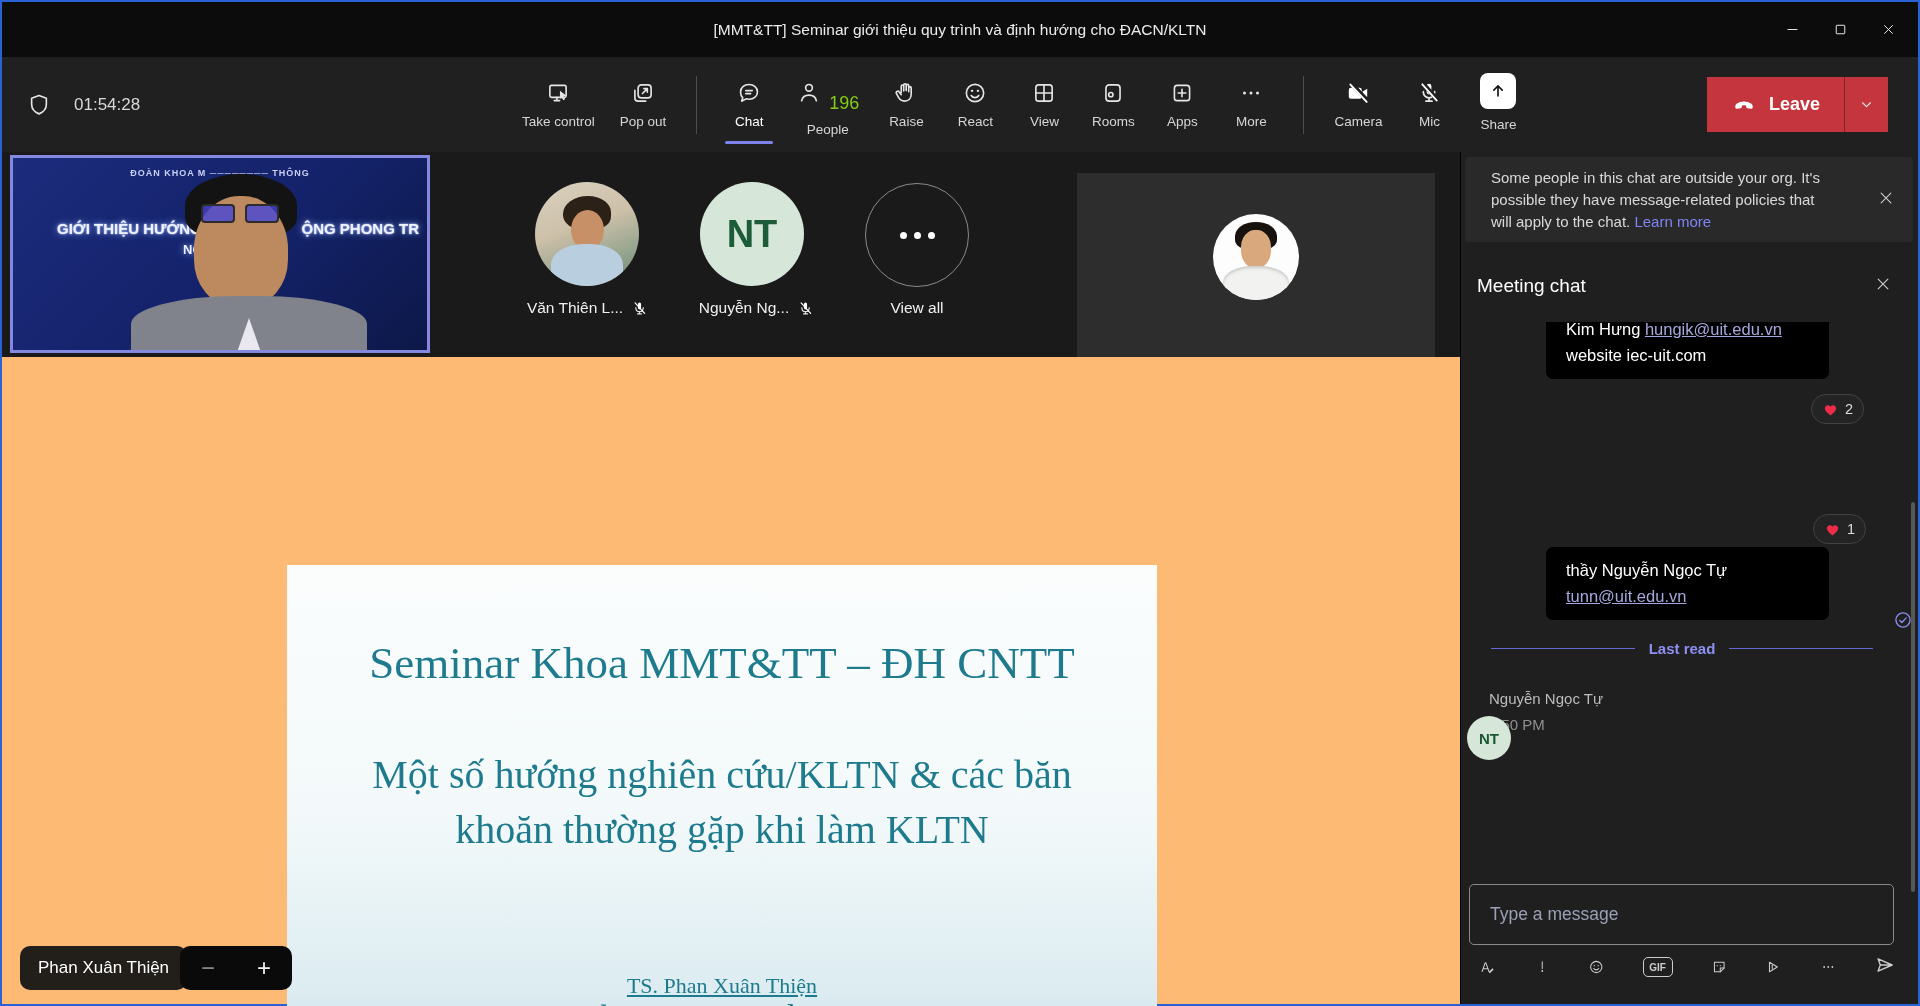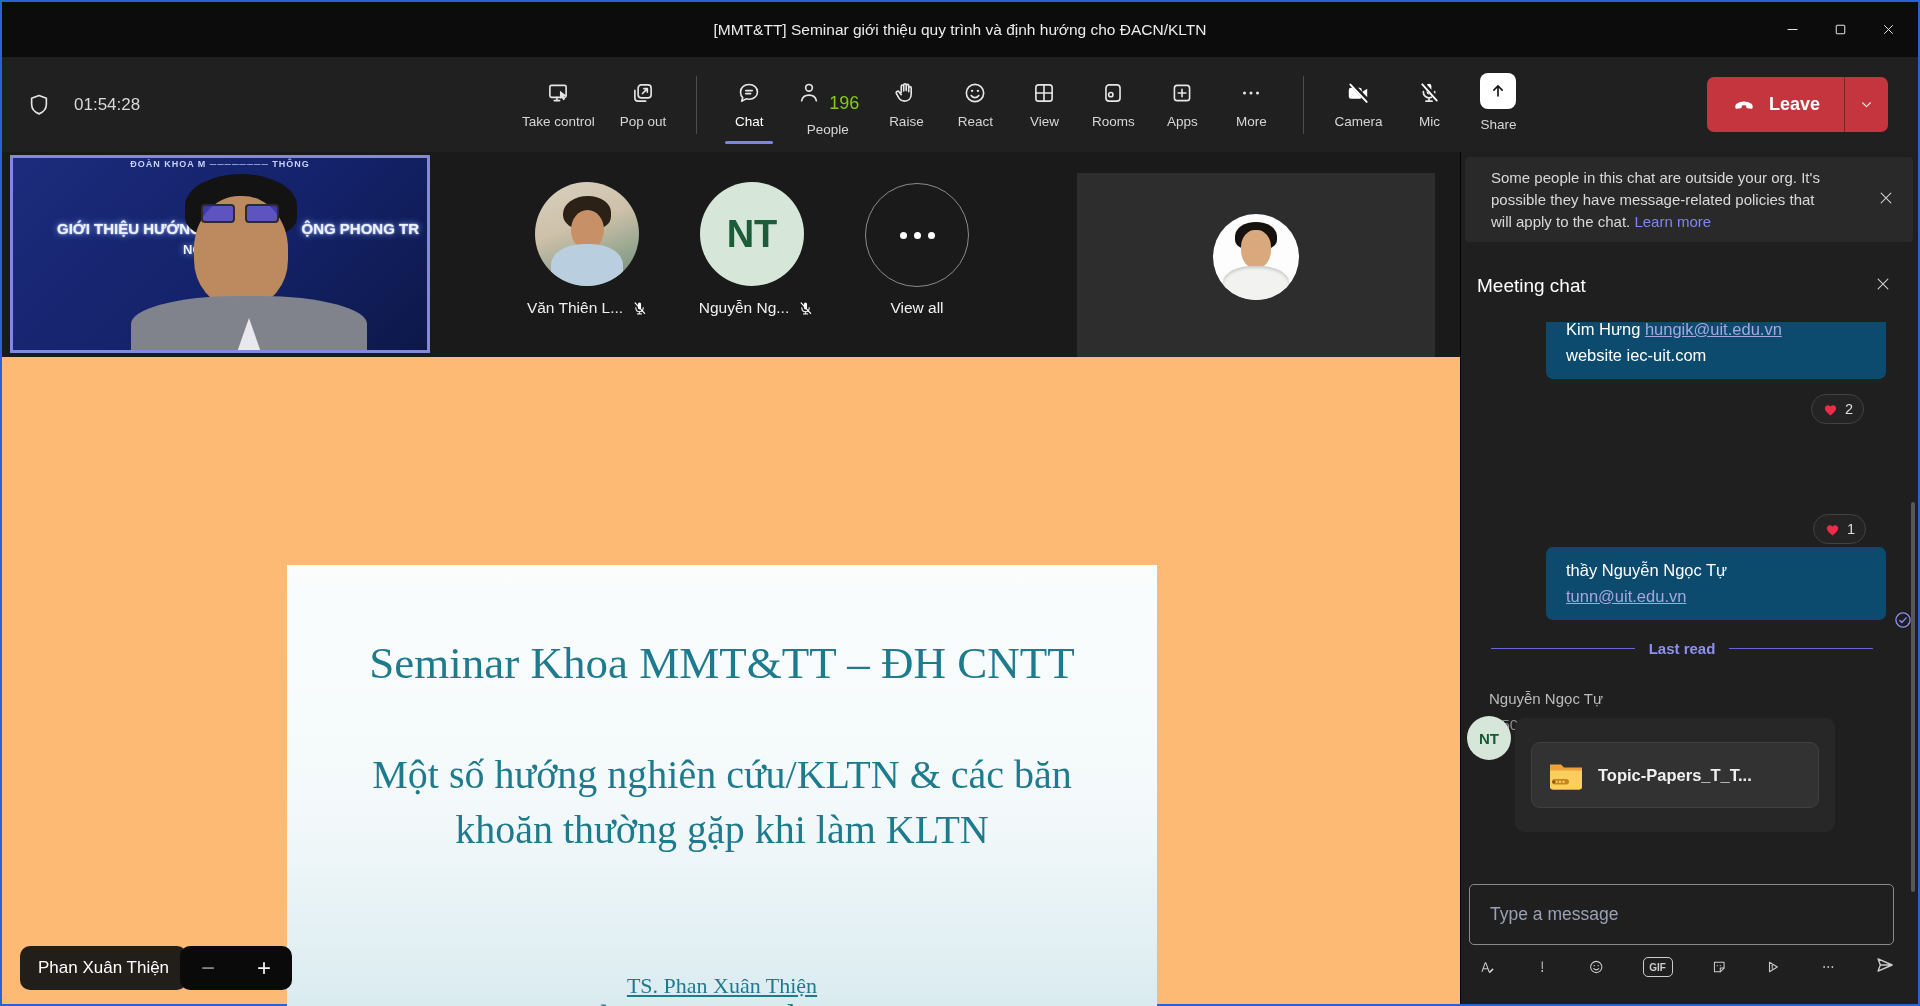--- a/index.html
+++ b/index.html
@@ -29,35 +29,35 @@
     stroke-linecap:round; stroke-linejoin:round; }
   .ic-sm { width:17px; height:17px; fill:none; stroke:#e6e6e6; stroke-width:1.6;
     stroke-linecap:round; stroke-linejoin:round; }
   .tdiv { width:1px; height:58px; background:#4d4d4d; margin:0 13px; }
   .people-row { display:flex; align-items:center; gap:7px; }
   .people-count { color:#84cc16; font-size:18px; font-weight:normal;margin-top:20px; }
   .share-sq { width:36px; height:36px; background:#fff; border-radius:8px;
     display:flex; align-items:center; justify-content:center; margin-top:-5px; }
   .share-sq svg { width:20px; height:20px; fill:none; stroke:#161616; stroke-width:2; stroke-linecap:round; }
   .leave { position:absolute; right:30px; top:20px; height:55px; background:#c4353e;
-    border-radius:7px; display:flex; align-items:stretch; color:#fff; }
+    border-radius:0; display:flex; align-items:stretch; color:#fff; }
   .leave-main { display:flex; align-items:center; gap:12px; padding:0 24px; }
   .leave-label { font-size:18px; font-weight:600; }
   .leave-caret { width:44px; display:flex; align-items:center; justify-content:center;
     border-left:1px solid rgba(0,0,0,.35); }
 
   
   .stage { position:absolute; top:150px; left:0; width:1458px; bottom:0; background:#1a1a1a; }
   .sharebg { position:absolute; top:205px; left:0; right:0; bottom:0; background:#fdba74; }
 
   
   .thumb { position:absolute; left:8px; top:3px; width:420px; height:198px;
     border:3px solid #8488e0; background:linear-gradient(135deg,#1c2b7c 0%,#14226a 55%,#0d1848 100%);
     overflow:hidden; }
-  .vt-top { position:absolute; top:1px; width:100%; text-align:center; font-size:9px;
+  .vt-top { position:absolute; top:10px; width:100%; text-align:center; font-size:9px;
     letter-spacing:1px; color:#c8d0f5; font-weight:bold; }
   .vt-line { position:absolute; top:62px; left:44px; font-size:15px; font-weight:bold;
     color:#eef1ff; text-shadow:0 0 7px #7fa0ff, 0 0 2px #fff; }
   .vt-line-r { position:absolute; top:62px; right:8px; font-size:15px; font-weight:bold;
     color:#eef1ff; text-shadow:0 0 7px #7fa0ff, 0 0 2px #fff; }
   .vt-sub { position:absolute; top:84px; left:170px; font-size:13px; font-weight:bold;
     color:#eef1ff; text-shadow:0 0 7px #7fa0ff; }
   .p-hair { position:absolute; left:172px; top:16px; width:112px; height:64px;
     background:#131313; border-radius:55% 55% 35% 35%; }
   .p-face { position:absolute; left:181px; top:38px; width:94px; height:110px;
@@ -127,21 +127,21 @@
     border-radius:4px; }
   .banner-text { position:absolute; left:26px; top:10px; width:338px; color:#d9d9d9;
     font-size:15px; line-height:1.47; }
   .link { color:#7f85f5; text-decoration:none; }
   .banner-x { position:absolute; right:18px; top:32px; }
   .xicon { width:18px; height:18px; fill:none; stroke:#d2d2d2; stroke-width:1.4; stroke-linecap:round; }
   .chat-header { position:absolute; top:123px; left:16px; color:#fff; font-size:19px; font-weight:normal; }
   .chat-header-x { position:absolute; top:123px; right:26px; }
 
   .messages { position:absolute; top:170px; left:0; right:0; height:700px; overflow:hidden; }
-  .bubble { position:absolute; left:85px; width:340px; background:#0c4a6e; border-radius:7px;
+  .bubble { position:absolute; left:85px; width:283px; background:#000000; border-radius:7px;
     padding:11px 20px; color:#fff; font-size:16.5px; line-height:1.55; }
   .bubble a { color:#a6a7dc; text-decoration:underline; }
   .b1 { top:-16px; } .b2 { top:105px; } .b3 { top:225px; }
   .pill { position:absolute; height:30px; background:#242424; border:1px solid #424242;
     border-radius:16px; display:flex; align-items:center; gap:6px; padding:0 10px;
     color:#ddd; font-size:14.5px; }
   .p1 { top:72px; left:350px; } .p2 { top:192px; left:352px; }
   .heart { width:17px; height:17px; }
   .readmark { position:absolute; top:288px; left:432px; }
   .readmark svg { width:20px; height:20px; fill:none; stroke:#8b8cf0; stroke-width:1.6;
@@ -467,34 +467,20 @@
         <div class="lr-line"></div>
         <span>Last read</span>
         <div class="lr-line"></div>
       </div>
 
       <div class="sender-row">
         <span>Nguyễn Ngọc Tự</span>
         <span class="sender-time">8:50 PM</span>
       </div>
       <div class="msg-av">NT</div>
-      <div class="file-card">
-        <div class="file-chip">
-          <svg width="36" height="31" viewBox="0 0 36 31">
-            <path d="M2 4.5h11l3 3h18v19a3 3 0 01-3 3H5a3 3 0 01-3-3z" fill="#eea23c"></path>
-            <path d="M2 10.5h32v16a3 3 0 01-3 3H5a3 3 0 01-3-3z" fill="#fbce5d"></path>
-            <rect x="4" y="19" width="17" height="5.5" rx="2.75" fill="#c7841f"></rect>
-            <rect x="7.5" y="20.7" width="2" height="2.2" fill="#fbce5d"></rect>
-            <rect x="11" y="20.7" width="2" height="2.2" fill="#fbce5d"></rect>
-            <rect x="14.5" y="20.7" width="2" height="2.2" fill="#fbce5d"></rect>
-            <circle cx="5.8" cy="21.8" r="1.6" fill="#8a5512"></circle>
-          </svg>
-          <span class="file-name">Topic-Papers_T_T...</span>
-        </div>
-      </div>
       <div class="scroll-thumb"></div>
     </div>
 
     <input class="composer" type="text" placeholder="Type a message" style="">
 
     <div class="composer-icons">
       <svg class="cic" viewBox="0 0 24 24">
         <path d="M4.5 18.5L9 6h1l4.5 12.5M6.3 14.5h6.4"></path>
         <path d="M14.5 18.9l5.1-5.1 1.7 1.7-5.1 5.1h-1.7z" fill="#cdcdcd" stroke="none"></path>
         </svg>

